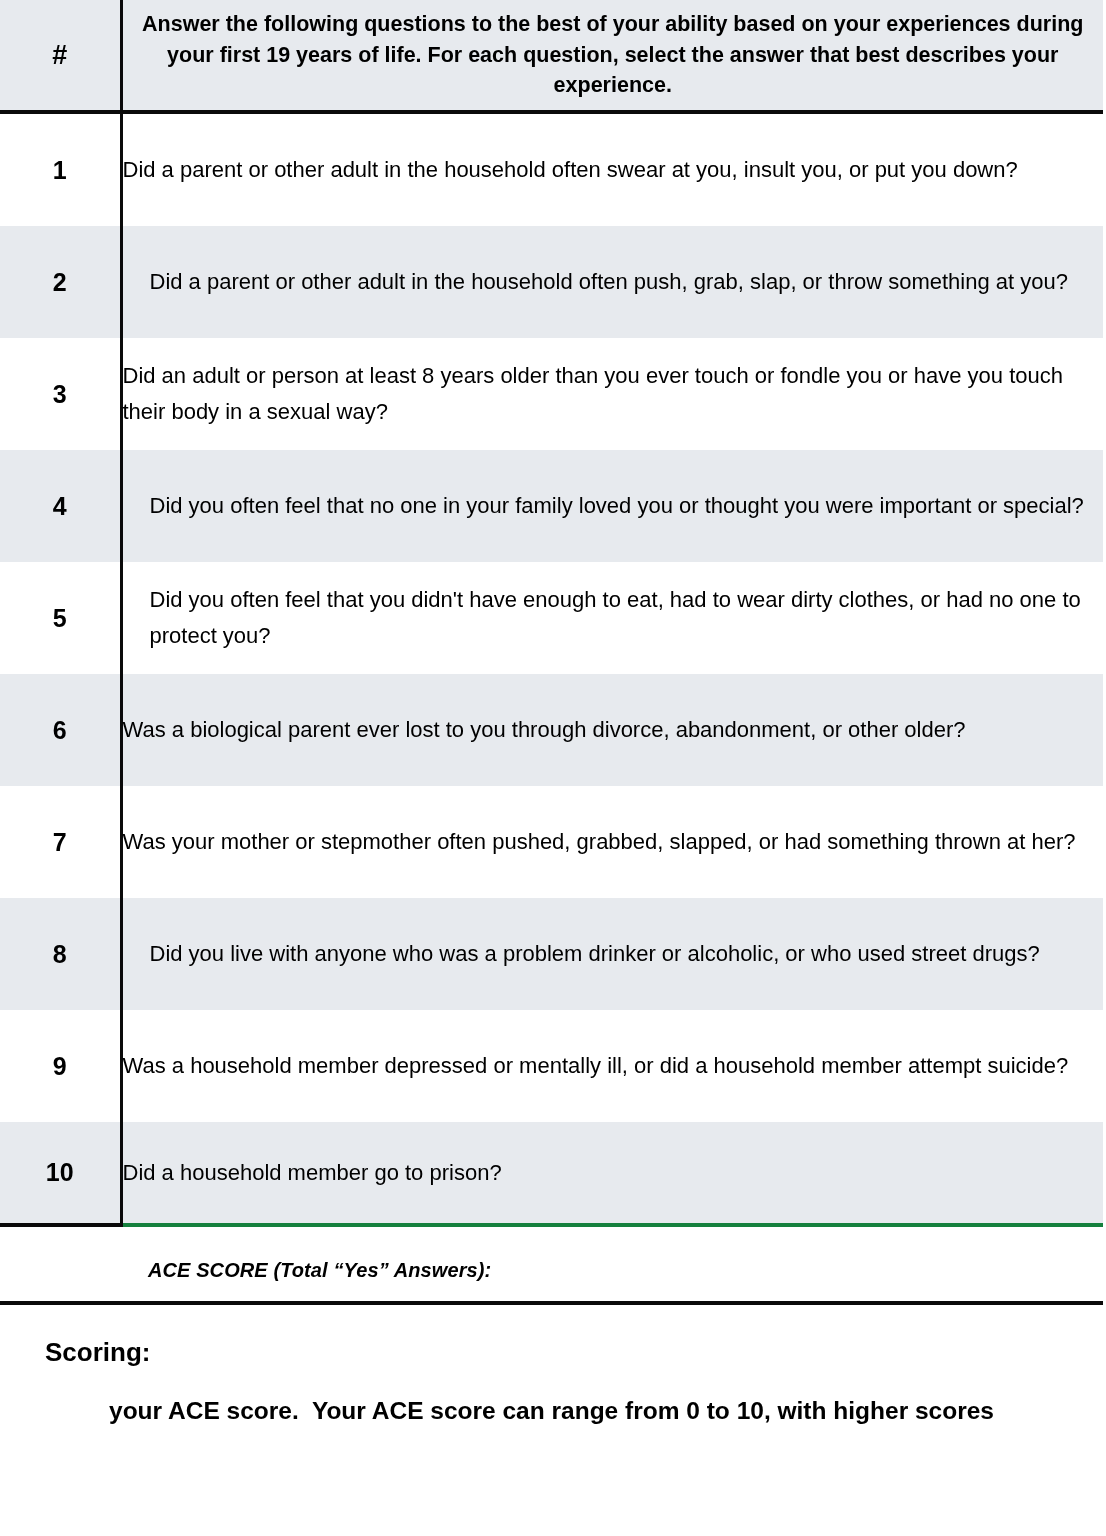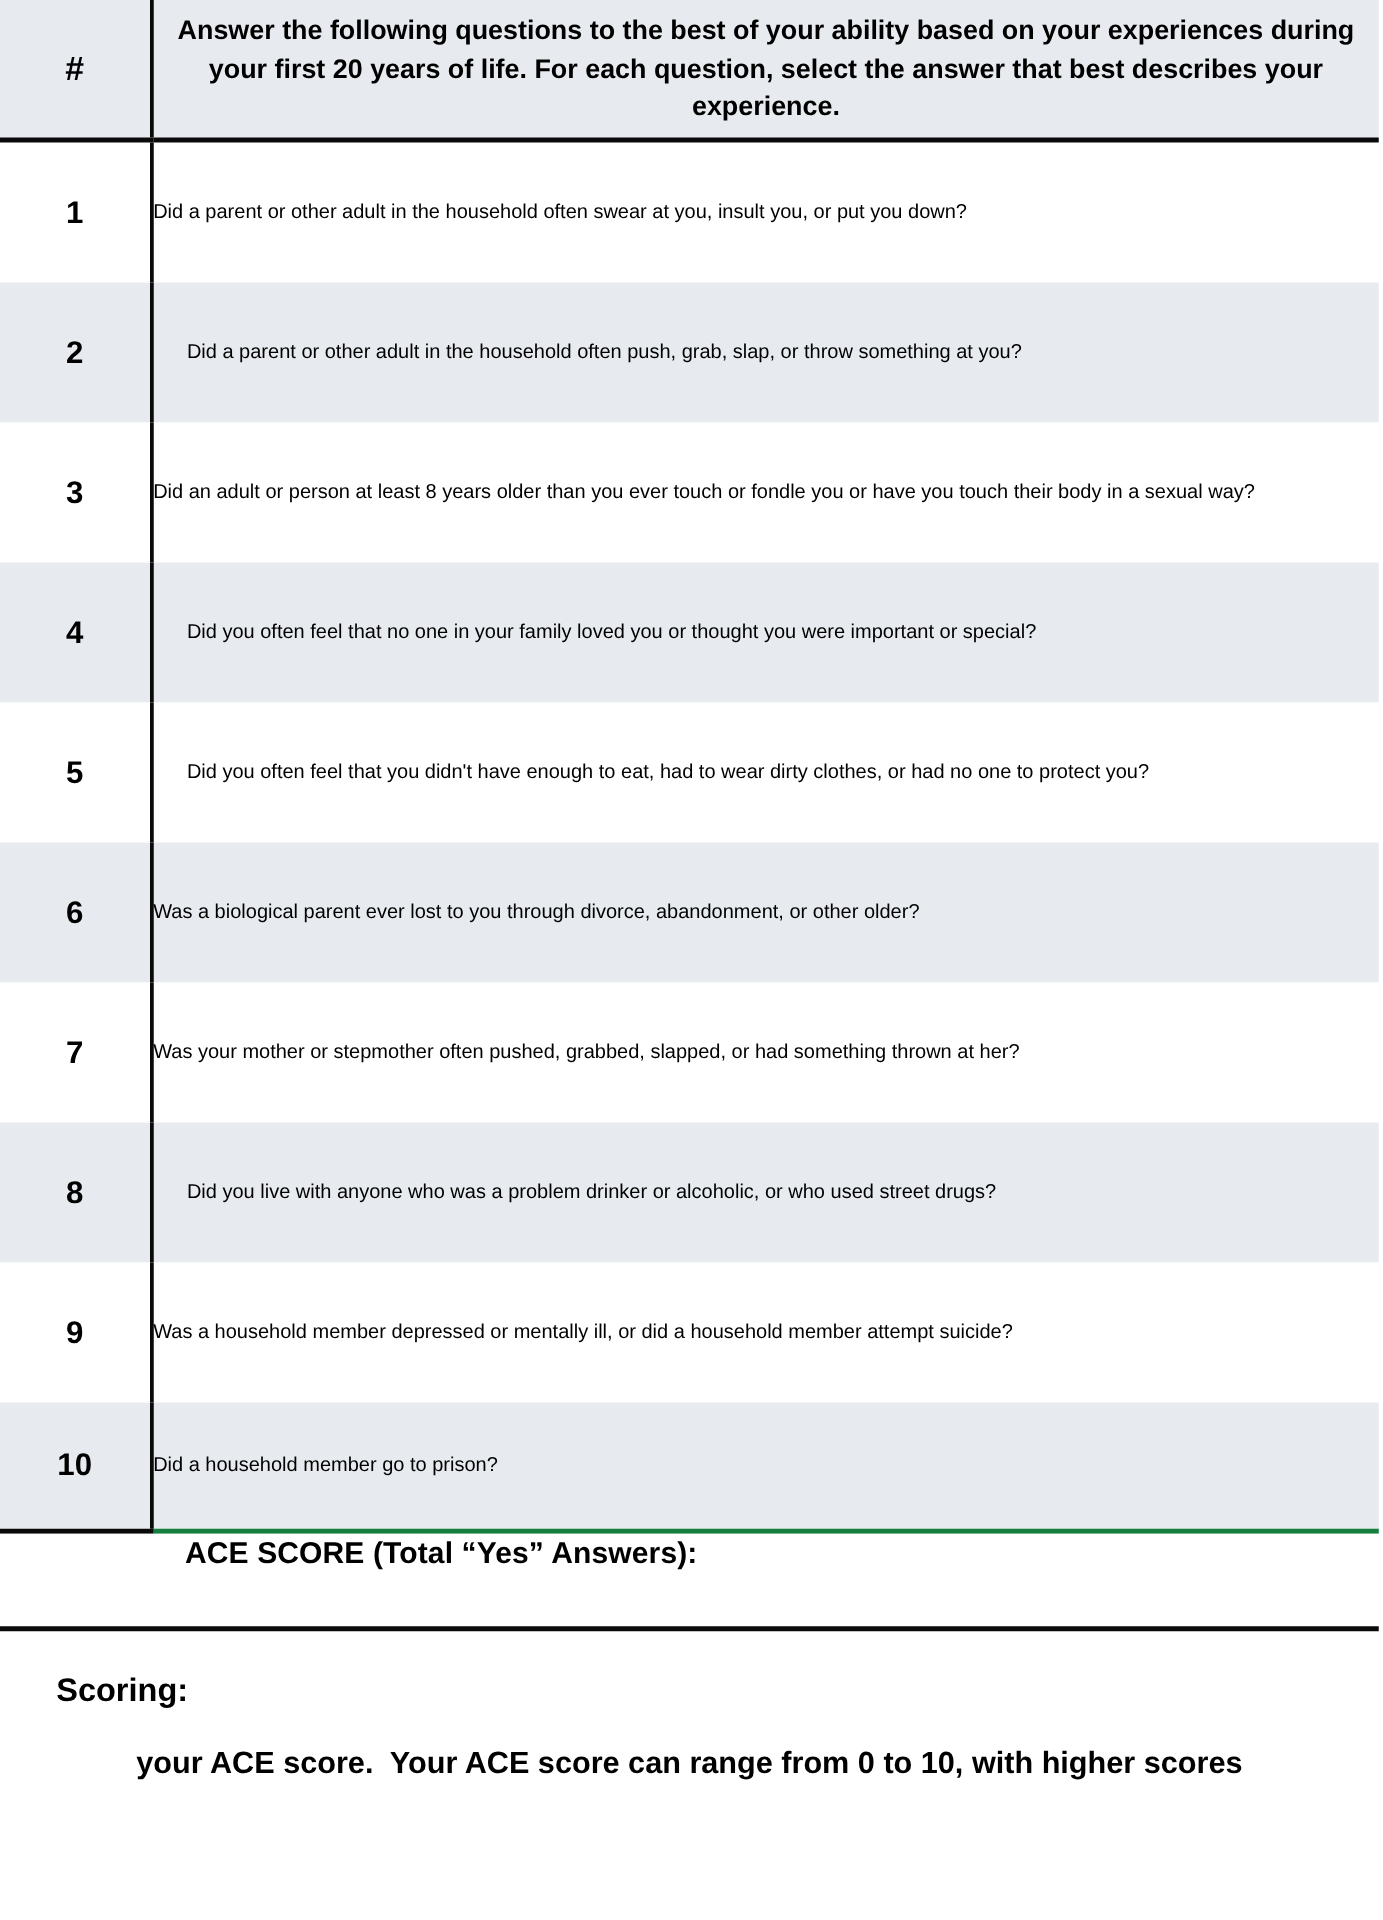--- a/index.html
+++ b/index.html
@@ -66,21 +66,21 @@
 
   .cell-num {
     text-align: center;
     font-weight: bold;
     font-size: 25px;
     border-right: 3px solid #0a0a0a;
     height: 112px;
   }
 
   .cell-q {
-    font-size: 16px;
+    font-size: 22px;
     line-height: 1.62;
     padding: 0 14px 0 25px;
     height: 112px;
   }
   .cell-q.indented { padding-left: 27px; }
 
   .q-row.last .cell-num,
   .q-row.last .cell-q {
     height: 101px;
     border-bottom: 4px solid #15803d;
@@ -92,24 +92,25 @@
     position: relative;
     width: 1103px;
     height: 78px;
     background: #ffffff;
     border-bottom: 4px solid #0a0a0a;
     box-sizing: border-box;
   }
   .score-band-label {
     position: absolute;
     left: 148px;
-    top: 2px;
-    font-size: 24px;
+    top: 32px;
+    font-size: 20px;
     font-weight: bold;
     letter-spacing: 0.1px;
+    font-style: italic;
   }
 
   
   .scoring {
     width: 1103px;
     padding-top: 32px;
     background: #ffffff;
   }
   .scoring-title {
     margin-left: 45px;
@@ -131,21 +132,21 @@
 <div class="sheet">
 
   <table class="ace-table">
     <colgroup>
       <col class="num-col">
       <col class="q-col">
     </colgroup>
     <tbody>
       <tr class="head-row">
         <th class="head-num">#</th>
-        <th class="head-text">Answer the following questions to the best of your ability based on your experiences during your first 20 years of life. For each question, select the answer that best describes your experience.</th>
+        <th class="head-text">Answer the following questions to the best of your ability based on your experiences during your first 19 years of life. For each question, select the answer that best describes your experience.</th>
       </tr>
 
       <tr class="q-row odd">
         <td class="cell-num">1</td>
         <td class="cell-q">Did a parent or other adult in the household often swear at you, insult you, or put you down?</td>
       </tr>
 
       <tr class="q-row even">
         <td class="cell-num">2</td>
         <td class="cell-q indented">Did a parent or other adult in the household often push, grab, slap, or throw something at you?</td>

